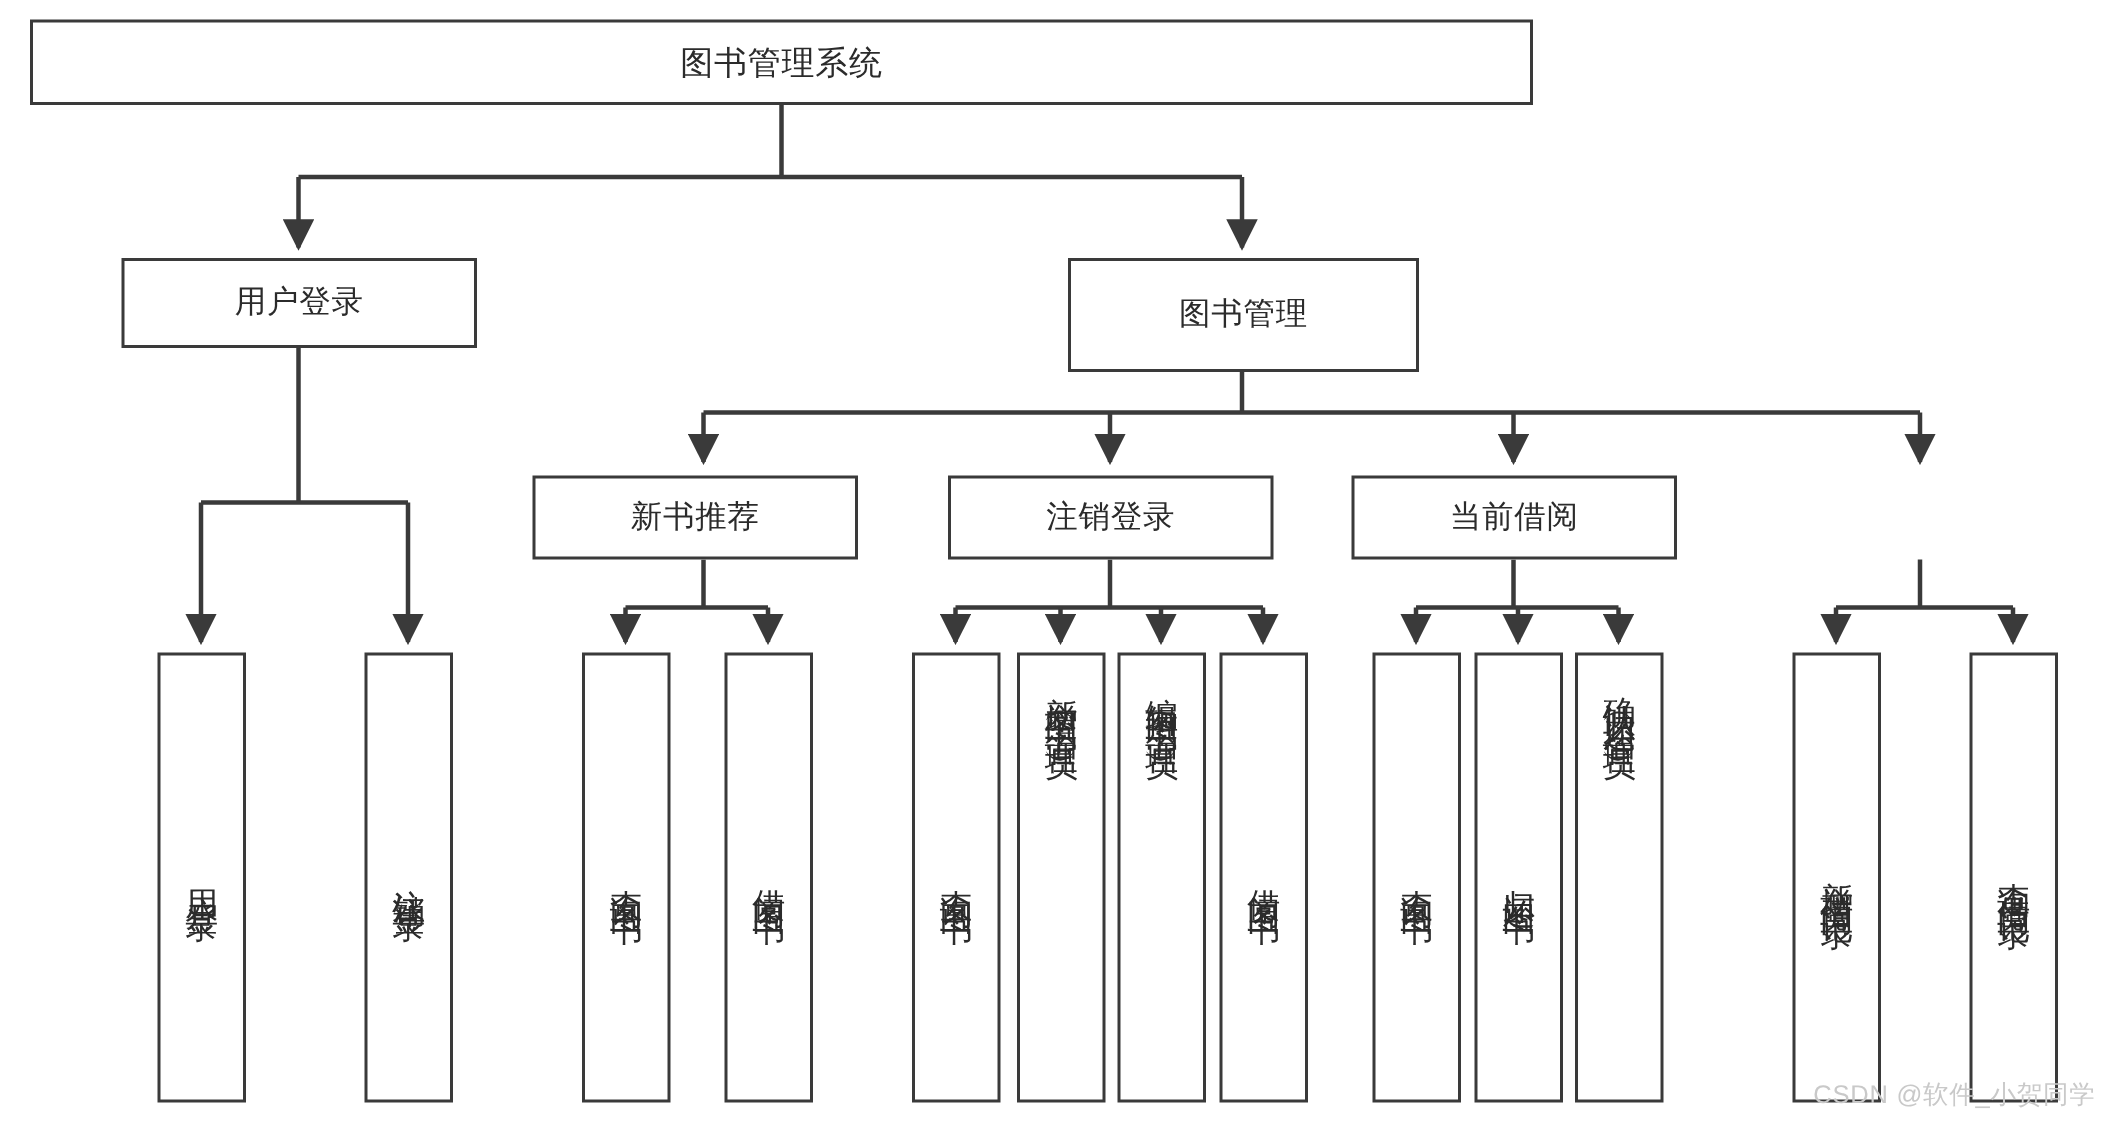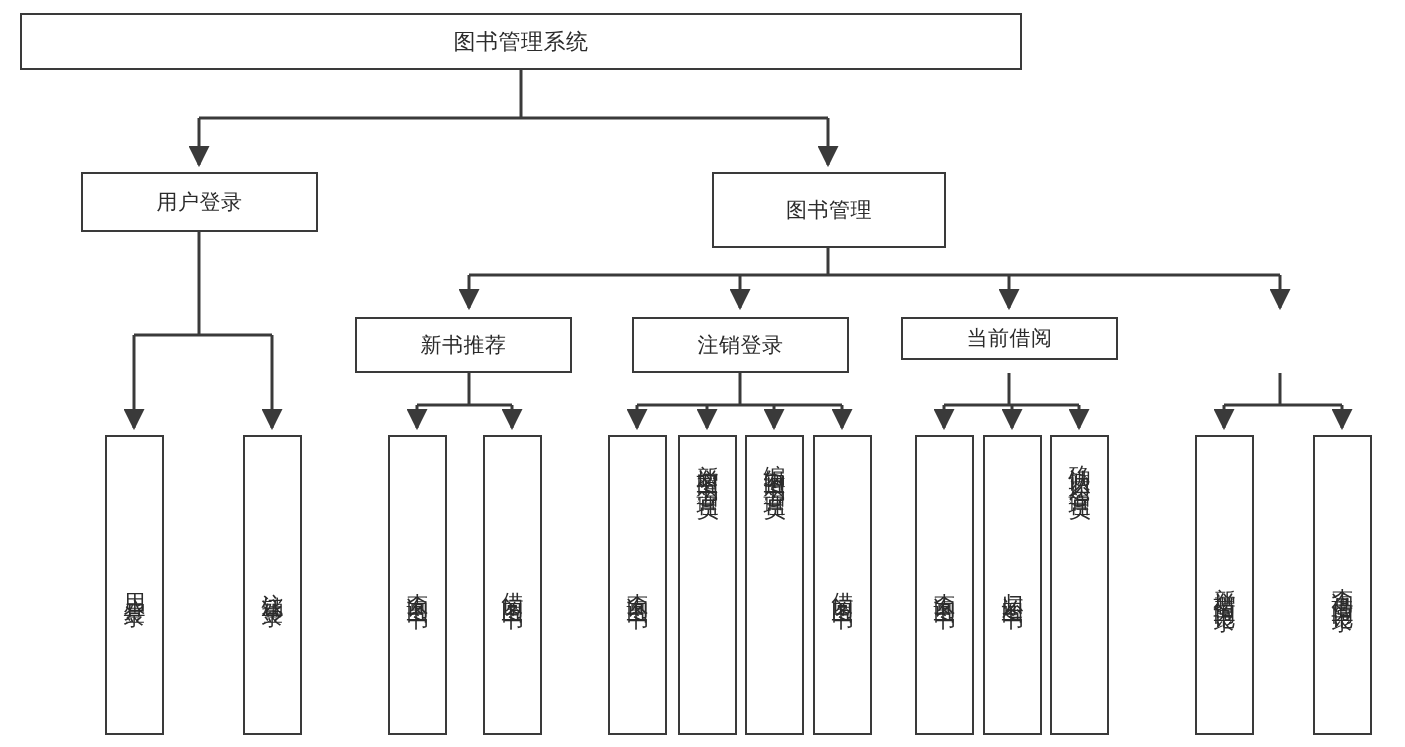--- a/index.html
+++ b/index.html
@@ -144,21 +144,21 @@
   <div class="node horiz" style="left:712px; top:172px; width:234px; height:76px;">
     <span class="node-label">图书管理</span>
   </div>
 
   <div class="node horiz" style="left:355px; top:317px; width:217px; height:56px;">
     <span class="node-label">新书推荐</span>
   </div>
   <div class="node horiz" style="left:632px; top:317px; width:217px; height:56px;">
     <span class="node-label">注销登录</span>
   </div>
-  <div class="node horiz" style="left:901px; top:317px; width:217px; height:43px;">
+  <div class="node horiz" style="left:901px; top:317px; width:217px; height:56px;">
     <span class="node-label">当前借阅</span>
   </div>
 
   <div class="node vert centered" style="left:105px; top:435px; width:59px; height:300px;">
     <span class="node-label">用户登录</span>
   </div>
   <div class="node vert centered" style="left:243px; top:435px; width:59px; height:300px;">
     <span class="node-label">注销登录</span>
   </div>
 
@@ -192,14 +192,15 @@
     <span class="node-label">确认归还（管理员）</span>
   </div>
 
   <div class="node vert centered" style="left:1195px; top:435px; width:59px; height:300px;">
     <span class="node-label">新增借阅记录</span>
   </div>
   <div class="node vert centered" style="left:1313px; top:435px; width:59px; height:300px;">
     <span class="node-label">查询借阅记录</span>
   </div>
 
+  <div class="watermark">CSDN @软件_小贺同学</div>
 
 </div>
 
 </body></html>

